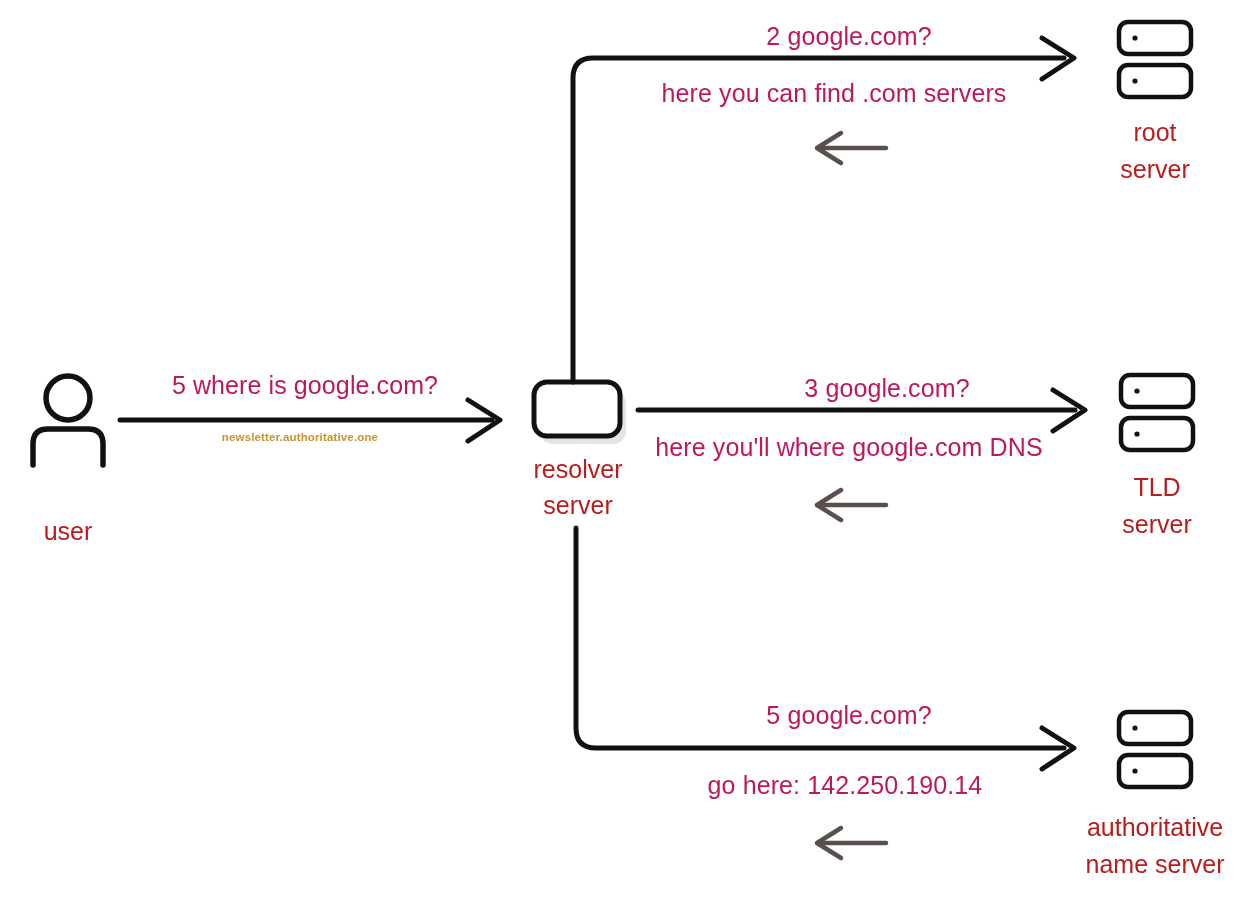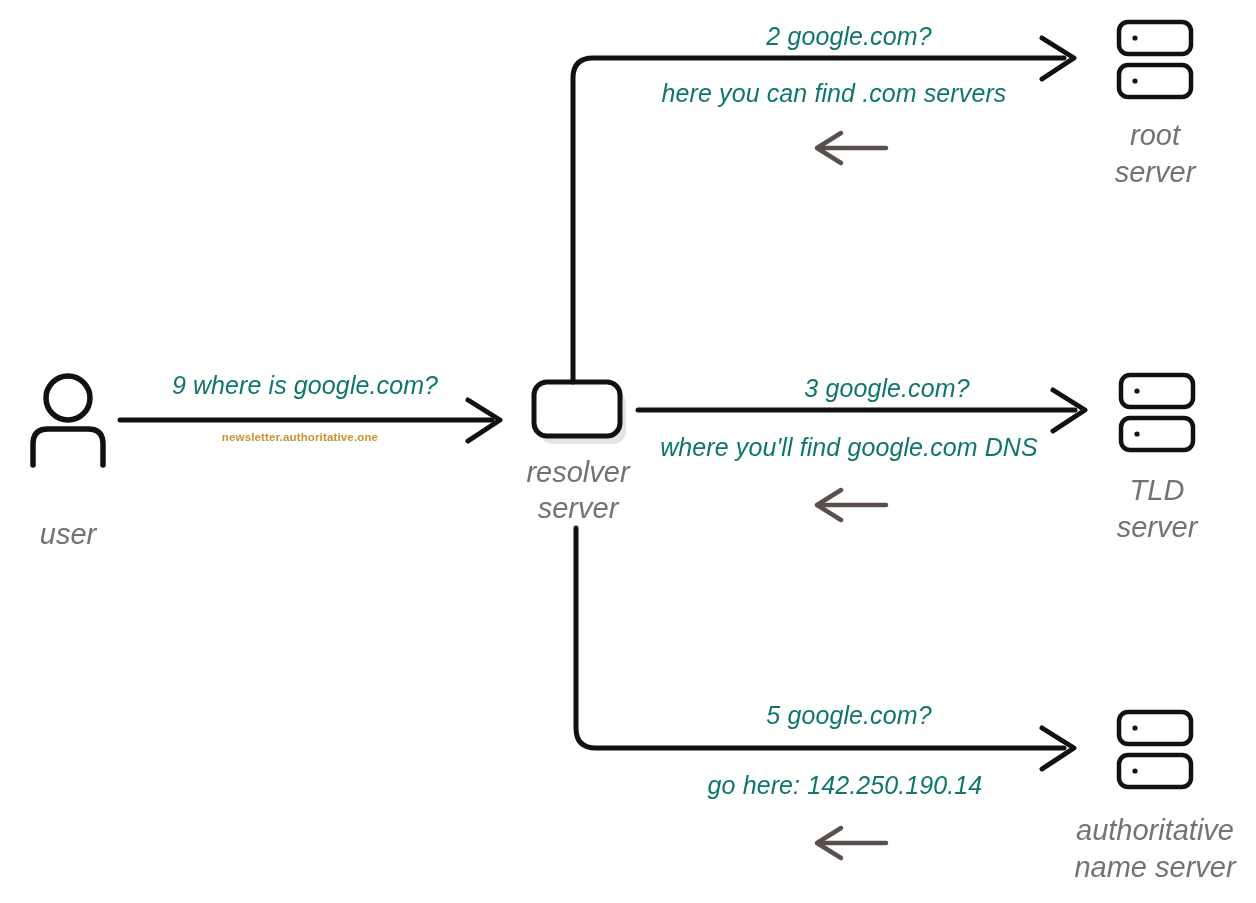--- a/index.html
+++ b/index.html
@@ -27,30 +27,28 @@
     height: 903px;
     pointer-events: none;
   }
   .lbl {
     position: absolute;
     white-space: nowrap;
     line-height: 1.18;
   }
   .msg {
     font-size: 25px;
-    color: #0f766e;
+    color: #be185d;
     letter-spacing: 0.1px;
-    font-style: italic;
   }
   .node-label {
-    font-size: 29px;
-    color: #737373;
+    font-size: 25px;
+    color: #b91c1c;
     text-align: center;
     line-height: 1.42;
-    font-style: italic;
   }
   .watermark {
     font-size: 11.5px;
     color: #c8922f;
     letter-spacing: 0.15px;
     font-weight: 600;
   }
   .center {
     transform: translateX(-50%);
     text-align: center;
@@ -135,25 +133,25 @@
 
   <div class="lbl node-label center" style="left:1155px; top:115px;">root</div>
   <div class="lbl node-label center" style="left:1155px; top:152px;">server</div>
 
   <div class="lbl node-label center" style="left:1157px; top:470px;">TLD</div>
   <div class="lbl node-label center" style="left:1157px; top:507px;">server</div>
 
   <div class="lbl node-label center" style="left:1155px; top:847px;">name server</div>
   <div class="lbl node-label center" style="left:1155px; top:810px;">authoritative</div>
 
-  <div class="lbl msg center" style="left:305px; top:371px;">9 where is google.com?</div>
+  <div class="lbl msg center" style="left:305px; top:371px;">5 where is google.com?</div>
   <div class="lbl watermark center" style="left:300px; top:431px;">newsletter.authoritative.one</div>
 
   <div class="lbl msg center" style="left:849px; top:22px;">2 google.com?</div>
   <div class="lbl msg center" style="left:834px; top:79px;">here you can find .com servers</div>
 
   <div class="lbl msg center" style="left:849px; top:374px;margin-left:38px;">3 google.com?</div>
-  <div class="lbl msg center" style="left:849px; top:433px;">where you'll find google.com DNS</div>
+  <div class="lbl msg center" style="left:849px; top:433px;">here you'll where google.com DNS</div>
 
   <div class="lbl msg center" style="left:849px; top:701px;">5 google.com?</div>
   <div class="lbl msg center" style="left:845px; top:771px;">go here: 142.250.190.14</div>
 
 </div>
 
 </body></html>

